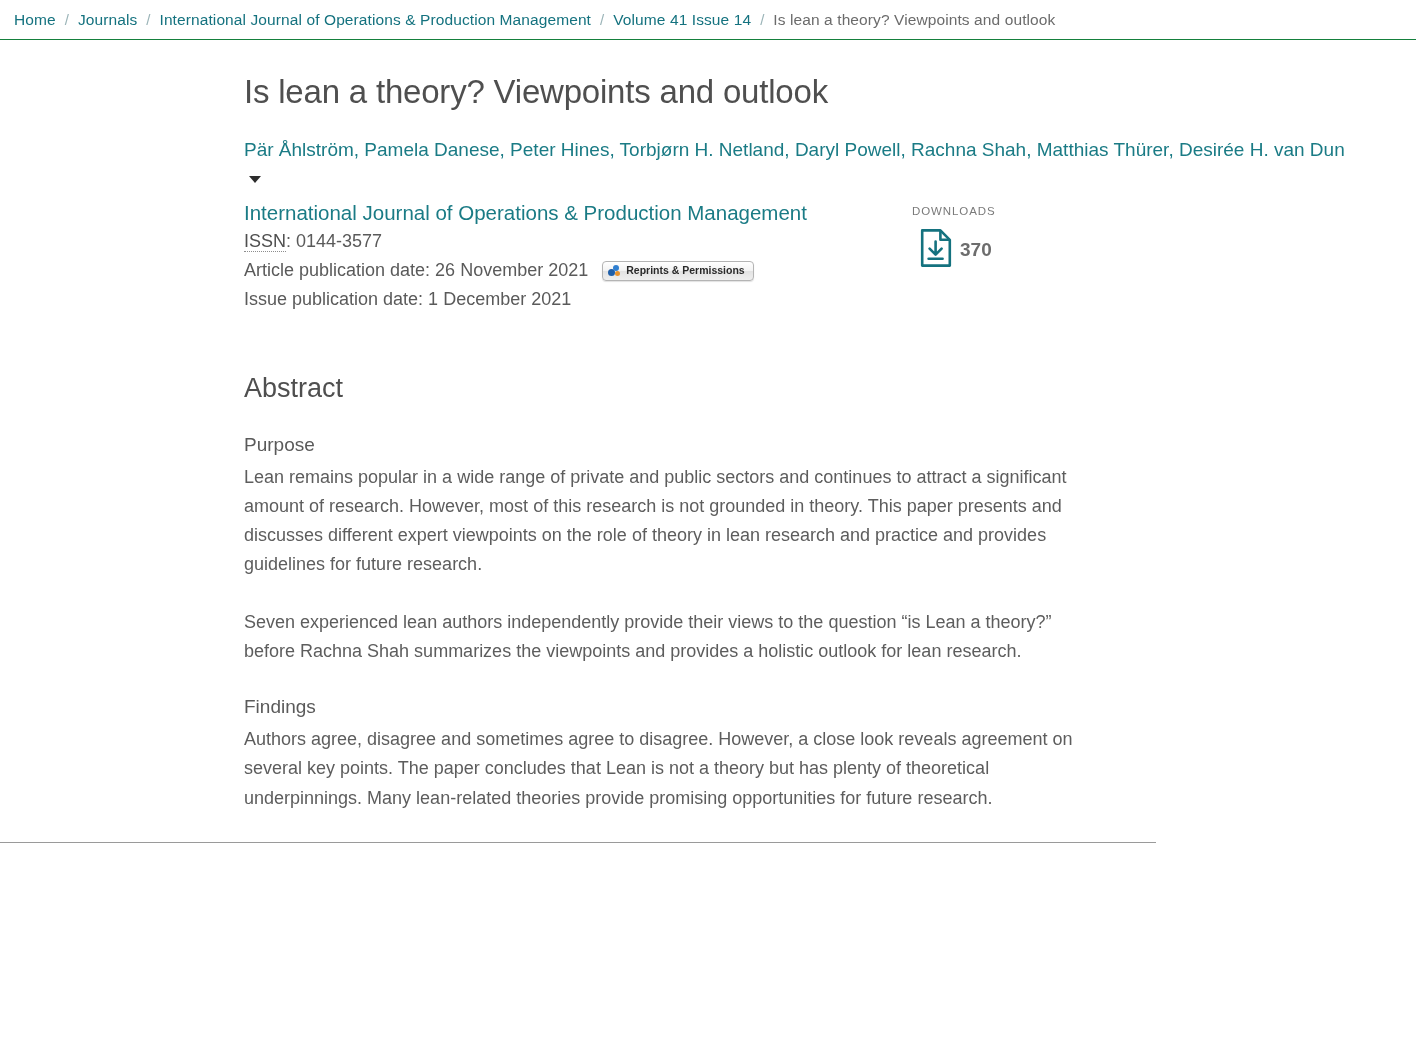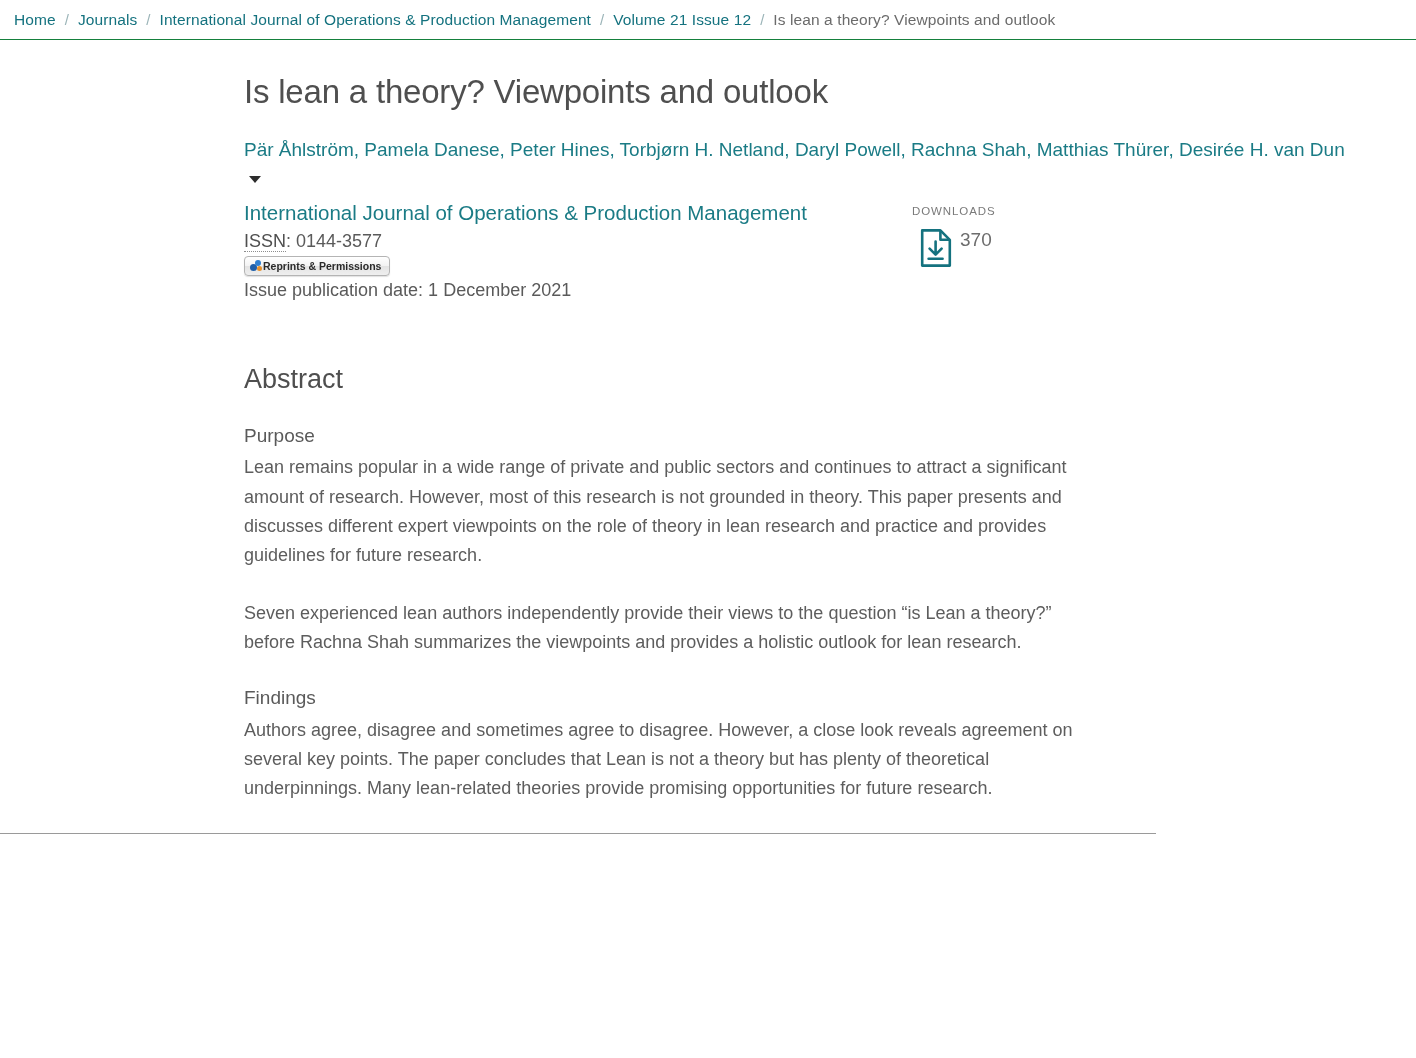--- a/index.html
+++ b/index.html
@@ -118,20 +118,21 @@
   }
   .inline-date-row {
     display: flex;
     align-items: center;
     gap: 14px;
   }
 
   .reprints-badge {
     display: inline-flex;
     align-items: center;
+    gap: 5px;
     height: 20px;
     padding: 0 8px 0 5px;
     border: 1px solid #b4b4b4;
     border-radius: 4px;
     background: linear-gradient(to bottom, #ffffff 0%, #f3f3f3 48%, #e3e3e3 52%, #efefef 100%);
     font-size: 10.5px;
     font-weight: bold;
     color: #2a2a2a;
     text-decoration: none;
     box-shadow: 0 1px 1px rgba(0,0,0,0.12);
@@ -156,23 +157,25 @@
     padding-top: 6px;
   }
   .downloads-label {
     font-size: 11.5px;
     letter-spacing: 0.9px;
     color: #7a7a7a;
     font-weight: 400;
   }
   .downloads-value-row {
     display: flex;
+    align-items: center;
     gap: 8px;
     margin-top: 12px;
     padding-left: 8px;
+    font-weight: bold;
   }
   .download-icon { display: block; }
   .downloads-count {
     font-size: 19px;
     color: #6d6d6d;
   }
 
   
   .abstract-section { margin-top: 58px; width: 830px; }
   .abstract-heading {
@@ -209,21 +212,21 @@
 </head>
 <body>
 
 <nav class="breadcrumb-bar">
   <a class="crumb" href="#">Home</a>
   <span class="crumb-sep">/</span>
   <a class="crumb" href="#">Journals</a>
   <span class="crumb-sep">/</span>
   <a class="crumb" href="#">International Journal of Operations &amp; Production Management</a>
   <span class="crumb-sep">/</span>
-  <a class="crumb" href="#">Volume 21 Issue 12</a>
+  <a class="crumb" href="#">Volume 41 Issue 14</a>
   <span class="crumb-sep">/</span>
   <span class="crumb current">Is lean a theory? Viewpoints and outlook</span>
 </nav>
 
 <main class="page">
 
   <h1 class="article-title">Is lean a theory? Viewpoints and outlook</h1>
 
   <div class="authors-row">
     <div class="author-list">
@@ -237,20 +240,21 @@
   <div class="meta-wrap">
 
     <div class="meta-block">
       <a class="journal-link" href="#">International Journal of Operations &amp; Production Management</a>
 
       <div class="meta-line">
         <span class="issn-abbr">ISSN</span><span>: </span><span>0144-3577</span>
       </div>
 
       <div class="meta-line inline-date-row">
+        <span>Article publication date: 26 November 2021</span>
         <a class="reprints-badge" href="#">
           <span class="cc-glyph">
             <i class="b1"></i>
               <i class="b2"></i>
               <i class="b3"></i>
           </span>
           <span>Reprints &amp; Permissions</span>
         </a>
       </div>
 

